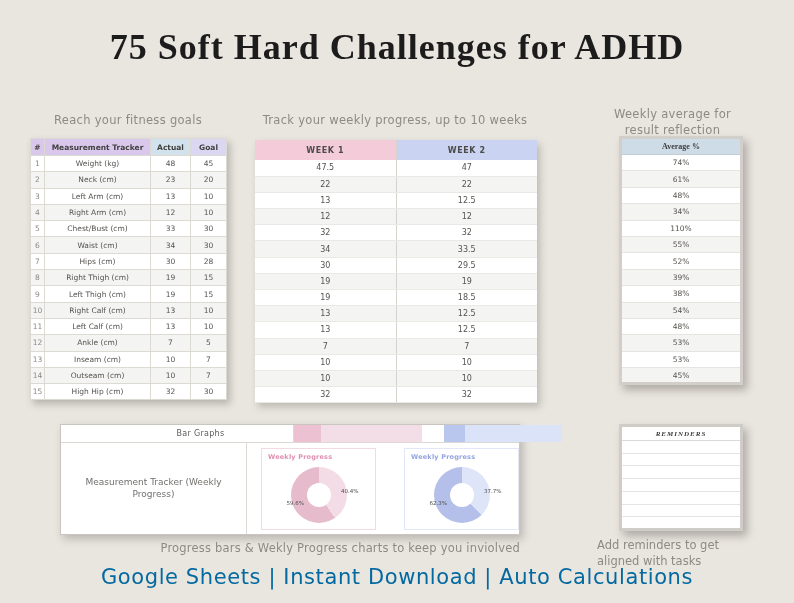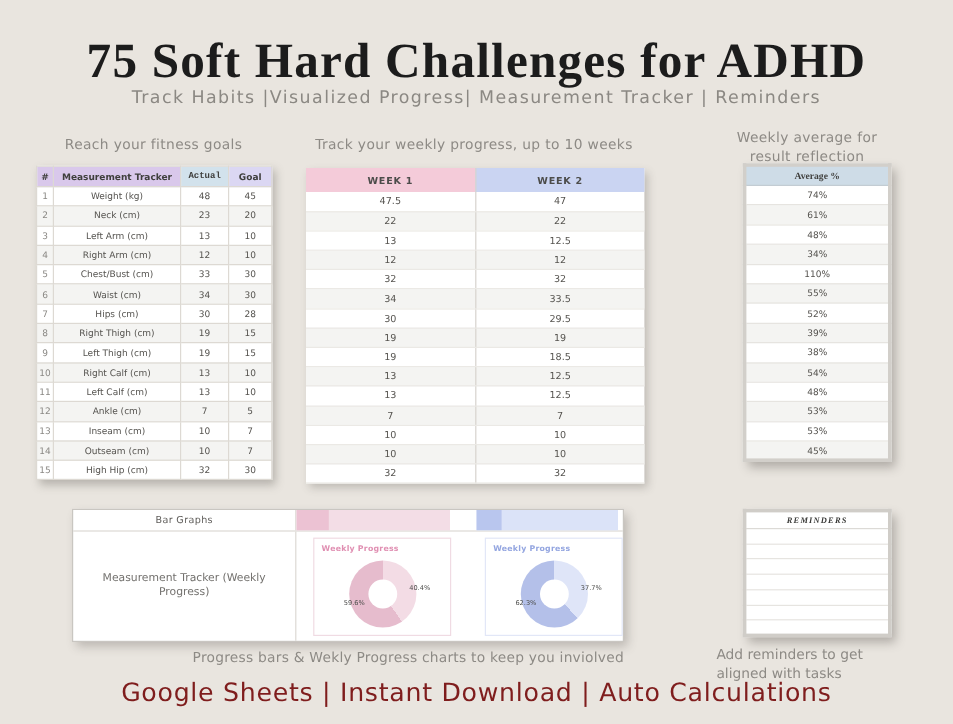--- a/index.html
+++ b/index.html
@@ -11,21 +11,21 @@
     overflow:hidden;
     color:#4a4a48;
   }
   .canvas { position:absolute; inset:0; }
 
   
   .title {
     position:absolute; top:26px; left:0; width:100%;
     text-align:center;
     font-family:"Liberation Serif", serif;
-    font-size:41px; font-weight:600; letter-spacing:1px;
+    font-size:36px; font-weight:600; letter-spacing:1px;
     color:#1c1c1c;
   }
   .subtitle {
     position:absolute; top:74px; left:0; width:100%;
     text-align:center;
     font-size:14.5px; letter-spacing:1.2px;
     color:#8b8883;
   }
   .seclabel {
     position:absolute; font-size:11.5px; color:#8d8a85;
@@ -44,21 +44,21 @@
   .mtable {
     position:absolute; left:30px; top:138px; width:196px;
     box-shadow:3px 4px 7px rgba(90,85,80,.35);
     font-size:7.5px; table-layout:fixed;
   }
   .mtable th { height:17px; font-size:7.5px; font-weight:700; color:#3f3f3d; }
   .mtable td { height:16.3px; color:#55534f; }
   .mtable th, .mtable td { border:1px solid #ddd9d3; }
   .mtable .col-num  { width:14px; }
   .mtable .col-name { width:106px; }
-  .mtable .col-act  { width:40px;font-family:Liberation Mono, monospace; }
+  .mtable .col-act  { width:40px; }
   .mtable .col-goal { width:36px; }
   .mtable thead .h-num, .mtable thead .h-name { background:#d9c8eb; }
   .mtable thead .h-act  { background:#d2e2ec; }
   .mtable thead .h-goal { background:#dbd7f3; }
   .mtable td:first-child { color:#8b8985; }
 
   
   .wtable {
     position:absolute; left:255px; top:140px; width:282px;
     box-shadow:3px 4px 7px rgba(90,85,80,.3);
@@ -82,21 +82,21 @@
   .atable th { height:17px; font-size:8px; font-weight:700; color:#3f3f3d; background:#cedce7; border-bottom:1px solid #c3ccd3;font-family:Liberation Serif, serif; }
   .atable td { height:16.4px; color:#55534f; border-bottom:1px solid #e6e4e0; }
 
   
   .panel {
     position:absolute; left:60px; top:424px; width:460px; height:111px;
     background:#fff; border:1px solid #c9c6c1;
     box-shadow:3px 4px 8px rgba(90,85,80,.32);
     display:flex; flex-direction:column;
   }
-  .panel-header { height:18px; display:flex; border-bottom:1px solid #dcd9d4; flex:0 0 auto; }
+  .panel-header { height:18px; display:flex; border-bottom:1px solid #dcd9d4; flex:0 0 auto;padding-left:47px; }
   .bargraphs-cell {
     width:186px; flex:0 0 auto; border-right:1px solid #dcd9d4;
     display:flex; align-items:center; justify-content:center;
     font-size:8px; color:#5f5d5a; letter-spacing:.3px;
   }
   .bars-area { flex:1; display:flex; }
   .pbar { height:100%; position:relative; overflow:hidden; }
   .pbar > div { height:100%; }
   .bar-0 { width:128px; margin-right:22px; }
   .bar-1 { width:118px; }
@@ -139,30 +139,29 @@
   .caption-left {
     position:absolute; left:60px; top:541px; width:460px;
     text-align:right; font-size:11.5px; color:#8d8a85; letter-spacing:.2px;
   }
   .caption-right {
     position:absolute; left:597px; top:538px; width:160px;
     text-align:left; font-size:11.5px; color:#8d8a85; line-height:1.35;
   }
   .footer {
     position:absolute; top:565px; left:0; width:100%;
-    text-align:center; font-size:21px; color:#7f1d1d; letter-spacing:.6px;
+    text-align:center; font-size:21px; color:#0369a1; letter-spacing:.6px;
   }
 </style>
 </head>
 <body>
 
 <div class="canvas">
 
   <div class="title">75 Soft Hard Challenges for ADHD</div>
-  <div class="subtitle">Track Habits |Visualized Progress| Measurement Tracker | Reminders</div>
 
   <div class="seclabel" id="lbl-fitness">Reach your fitness goals</div>
   <div class="seclabel" id="lbl-weekly">Track your weekly progress, up to 10 weeks</div>
   <div class="seclabel" id="lbl-average">Weekly average for result reflection</div>
 
   <table class="mtable">
     <thead>
       <tr>
         <th class="col-num h-num">#</th>
         <th class="col-name h-name">Measurement Tracker</th>

